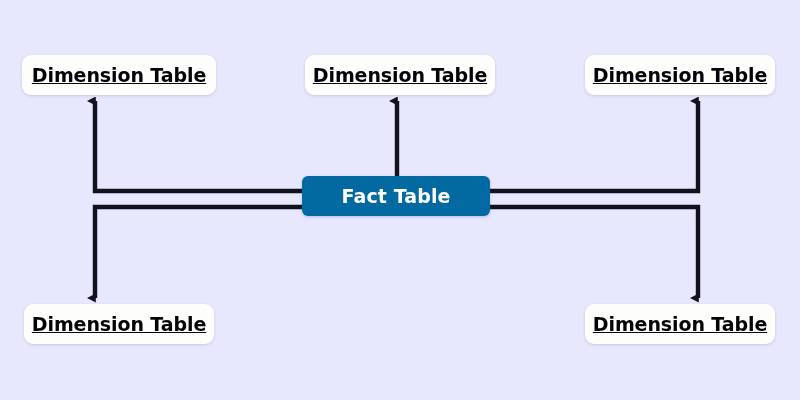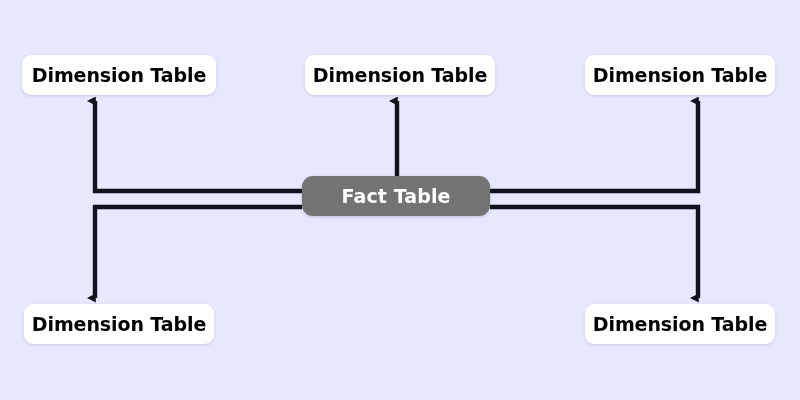--- a/index.html
+++ b/index.html
@@ -38,24 +38,25 @@
     border-radius: 9px;
     box-shadow: 0 1px 3px rgba(90, 90, 140, 0.22);
   }
   .dim-label {
     font-family: "DejaVu Sans", sans-serif;
     font-weight: bold;
     font-size: 19px;
     color: #030308;
     letter-spacing: -0.1px;
     white-space: nowrap;
+    text-decoration: underline;
   }
   .fact-node {
-    background: #737373;
-    border-radius: 11px;
+    background: #0369a1;
+    border-radius: 6px;
     box-shadow: 0 1px 3px rgba(70, 80, 140, 0.28);
   }
   .fact-label {
     font-family: "DejaVu Sans", sans-serif;
     font-weight: bold;
     font-size: 19px;
     color: #ffffff;
     letter-spacing: 0.1px;
     white-space: nowrap;
   }

